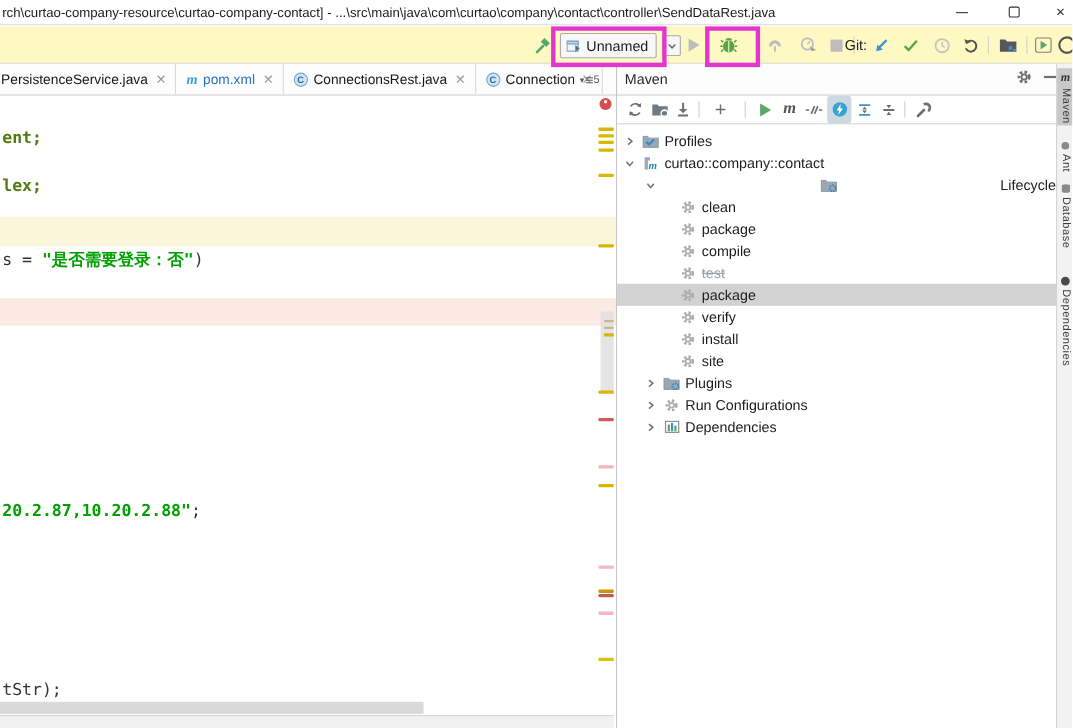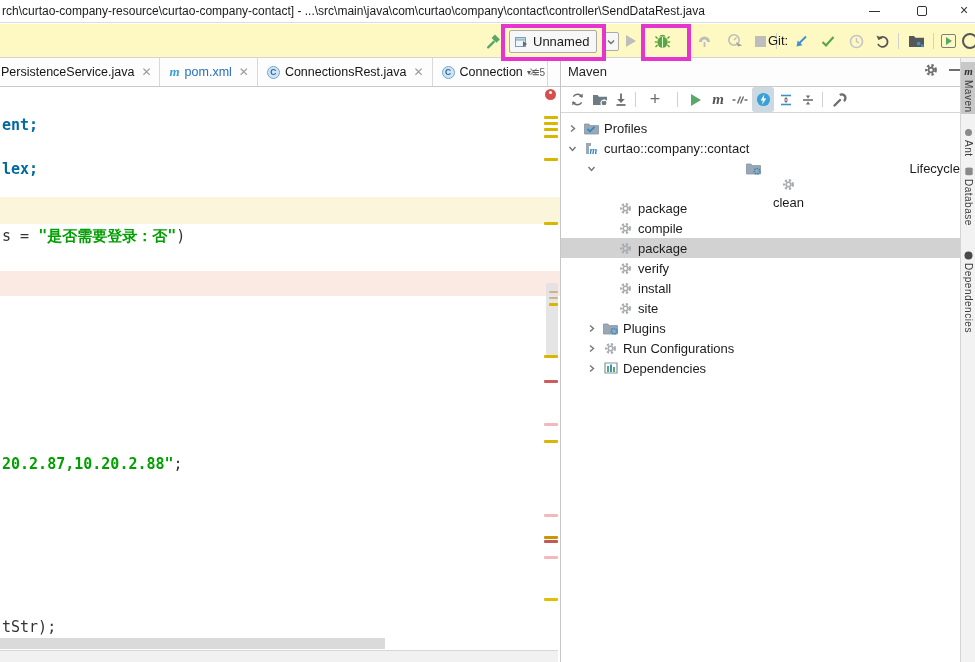--- a/index.html
+++ b/index.html
@@ -43,21 +43,21 @@
   .tab-close { font-size:12px; color:#9a9a9a; margin-left:2px; }
   .hidden-tabs { position:absolute; left:527px; top:7px; font-size:11px; color:#5a5a5a; display:flex; align-items:center; }
   .class-icon { width:13px; height:13px; border-radius:50%; background:#cde5f6; border:1px solid #6fa8d2; color:#33668e; font-size:8.5px; font-weight:bold; display:flex; align-items:center; justify-content:center; }
   .maven-m { font-family:"Liberation Serif", serif; font-style:italic; font-weight:bold; font-size:13px; color:#39a0d4; }
   .mavenhdr-title { position:absolute; left:568px; top:6px; font-size:13px; color:#262626; }
 
   
   .editor { position:absolute; left:0; top:87px; width:560px; height:575px; background:#fff; }
   .hl-band { position:absolute; left:0; width:560px; }
   .codeline { position:absolute; left:2px; font-family:"DejaVu Sans Mono", monospace; font-size:15px; white-space:pre; color:#333; }
-  .kw { color:#0369a1; font-weight:bold; }
+  .kw { color:#4d7c0f; font-weight:bold; }
   .str { color:#00a000; font-weight:bold; }
   .plain { color:#333; }
   .stripe-mark { position:absolute; border-radius:1px; }
   .vscroll-thumb { position:absolute; left:546px; top:196px; width:12px; height:74px; background:#e0e0e0; opacity:.85; border-radius:3px; }
   .err-indicator { position:absolute; left:545px; top:2px; width:11px; height:11px; border-radius:50%; background:#d64f4f; }
   .err-indicator::after { content:""; position:absolute; left:4px; top:2px; width:3px; height:3px; border-radius:50%; background:#fff; }
   .hscroll-thumb { position:absolute; left:0px; top:551px; width:385px; height:11px; background:#dadada; }
   .bottom-strip { position:absolute; left:0; top:650px; width:558px; height:12px; background:#f1f1f1; border-top:1px solid #d7d7d7; }
 
   
@@ -386,21 +386,21 @@
             </svg>
           </span>
           <span class="ticon">
             <svg width="15" height="13" viewBox="0 0 15 13">
               <path d="M0.5 2 h4.4 l1.3 1.6 h8.3 v8.4 h-14z" fill="#9aa7b4" stroke="#8494a3" stroke-width="0.8"></path>
               <circle cx="11" cy="9.2" r="2.7" fill="none" stroke="#2f88c2" stroke-width="1.7" stroke-dasharray="1.4 1"></circle>
             </svg>
           </span>
           <span class="tlabel">Lifecycle</span>
         </div>
-        <div class="trow" style="padding-left: 56px; flex-direction: column;">
+        <div class="trow" style="padding-left: 56px;">
           <span class="ticon">
             <svg width="13" height="13" viewBox="0 0 14 14">
               <circle cx="7" cy="7" r="4.6" fill="none" stroke="#a8acb0" stroke-width="2.6" stroke-dasharray="2.3 2"></circle>
               <circle cx="7" cy="7" r="2.4" fill="none" stroke="#a8acb0" stroke-width="1.6"></circle>
             </svg>
           </span>
           <span class="tlabel">clean</span>
         </div>
         <div class="trow" style="padding-left: 56px;">
           <span class="ticon">
@@ -412,20 +412,29 @@
           <span class="tlabel">package</span>
         </div>
         <div class="trow" style="padding-left: 56px;">
           <span class="ticon">
             <svg width="13" height="13" viewBox="0 0 14 14">
               <circle cx="7" cy="7" r="4.6" fill="none" stroke="#a8acb0" stroke-width="2.6" stroke-dasharray="2.3 2"></circle>
               <circle cx="7" cy="7" r="2.4" fill="none" stroke="#a8acb0" stroke-width="1.6"></circle>
             </svg>
           </span>
           <span class="tlabel">compile</span>
+        </div>
+        <div class="trow" style="padding-left: 56px;">
+          <span class="ticon">
+            <svg width="13" height="13" viewBox="0 0 14 14">
+              <circle cx="7" cy="7" r="4.6" fill="none" stroke="#a8acb0" stroke-width="2.6" stroke-dasharray="2.3 2"></circle>
+              <circle cx="7" cy="7" r="2.4" fill="none" stroke="#a8acb0" stroke-width="1.6"></circle>
+            </svg>
+          </span>
+          <span class="tlabel dis">test</span>
         </div>
         <div class="trow sel" style="padding-left: 56px;">
           <span class="ticon">
             <svg width="13" height="13" viewBox="0 0 14 14">
               <circle cx="7" cy="7" r="4.6" fill="none" stroke="#a8acb0" stroke-width="2.6" stroke-dasharray="2.3 2"></circle>
               <circle cx="7" cy="7" r="2.4" fill="none" stroke="#a8acb0" stroke-width="1.6"></circle>
             </svg>
           </span>
           <span class="tlabel">package</span>
         </div>

